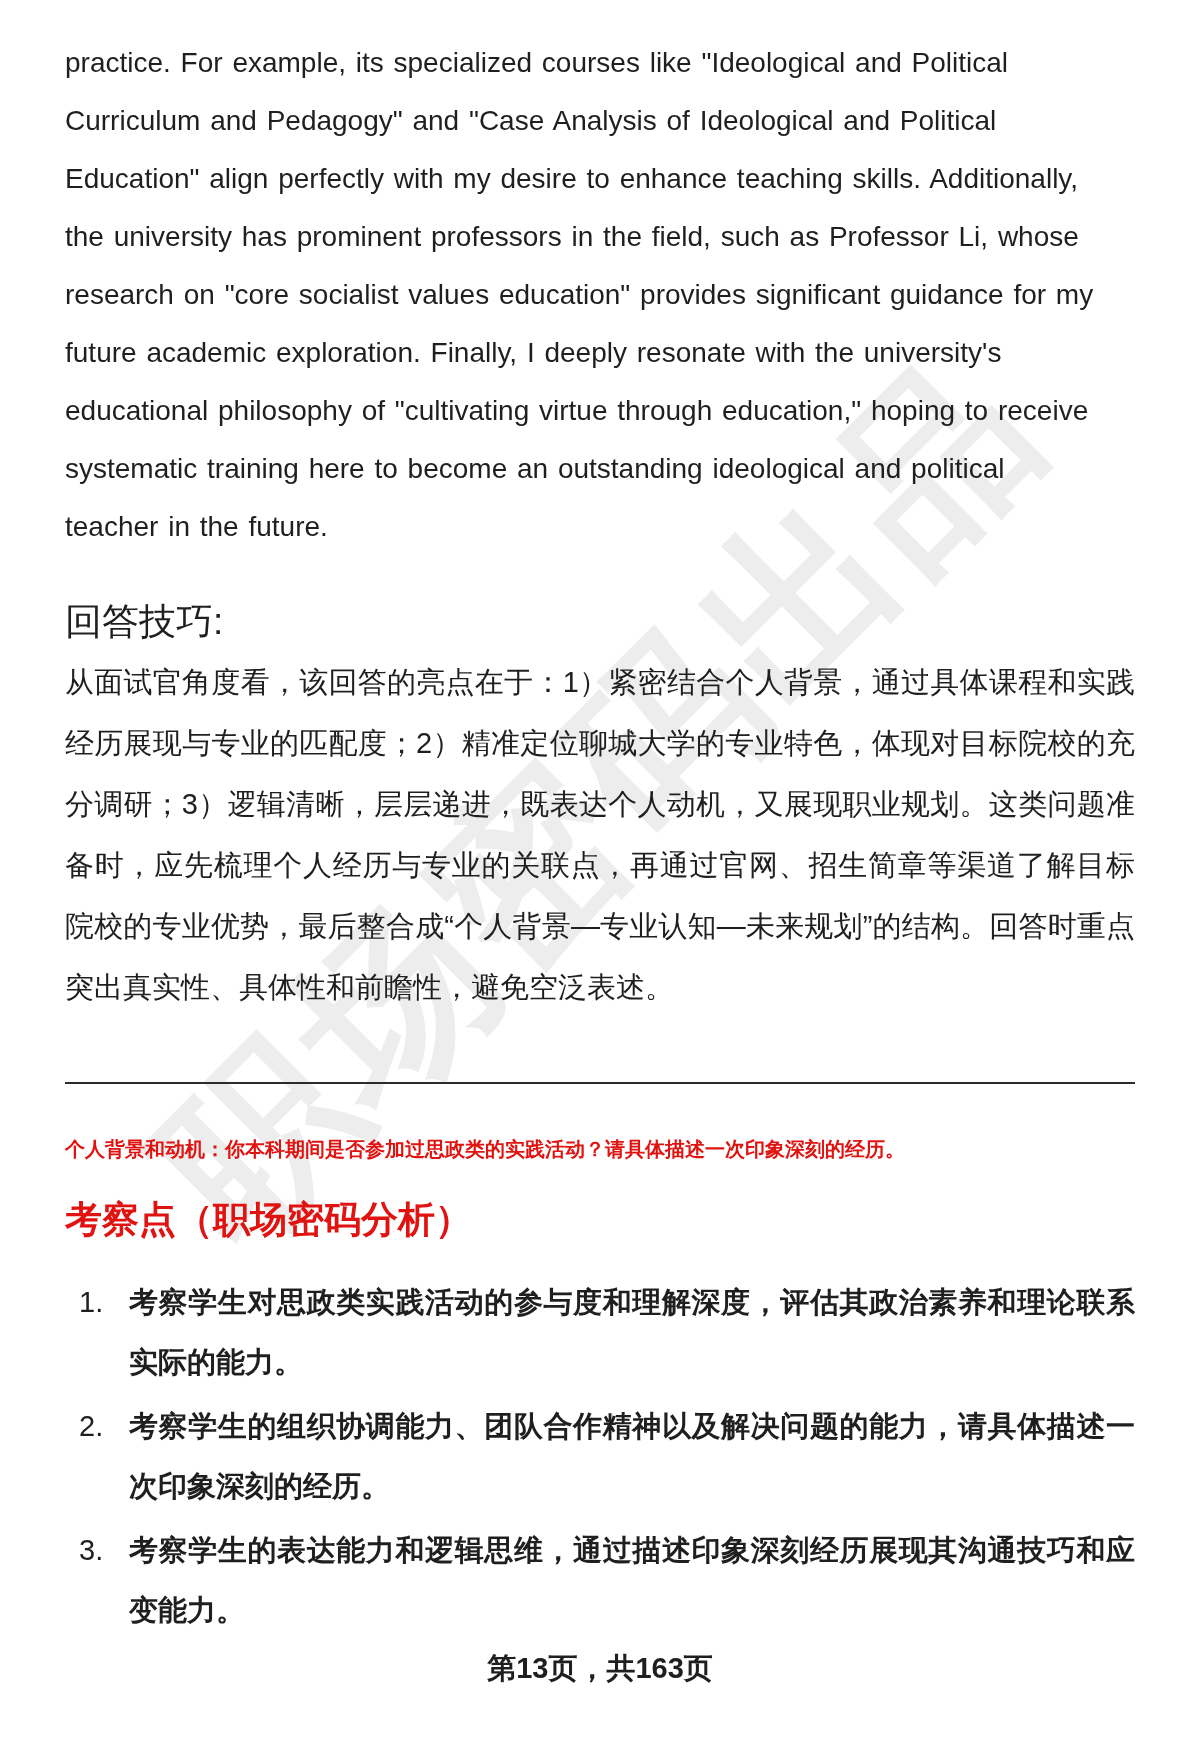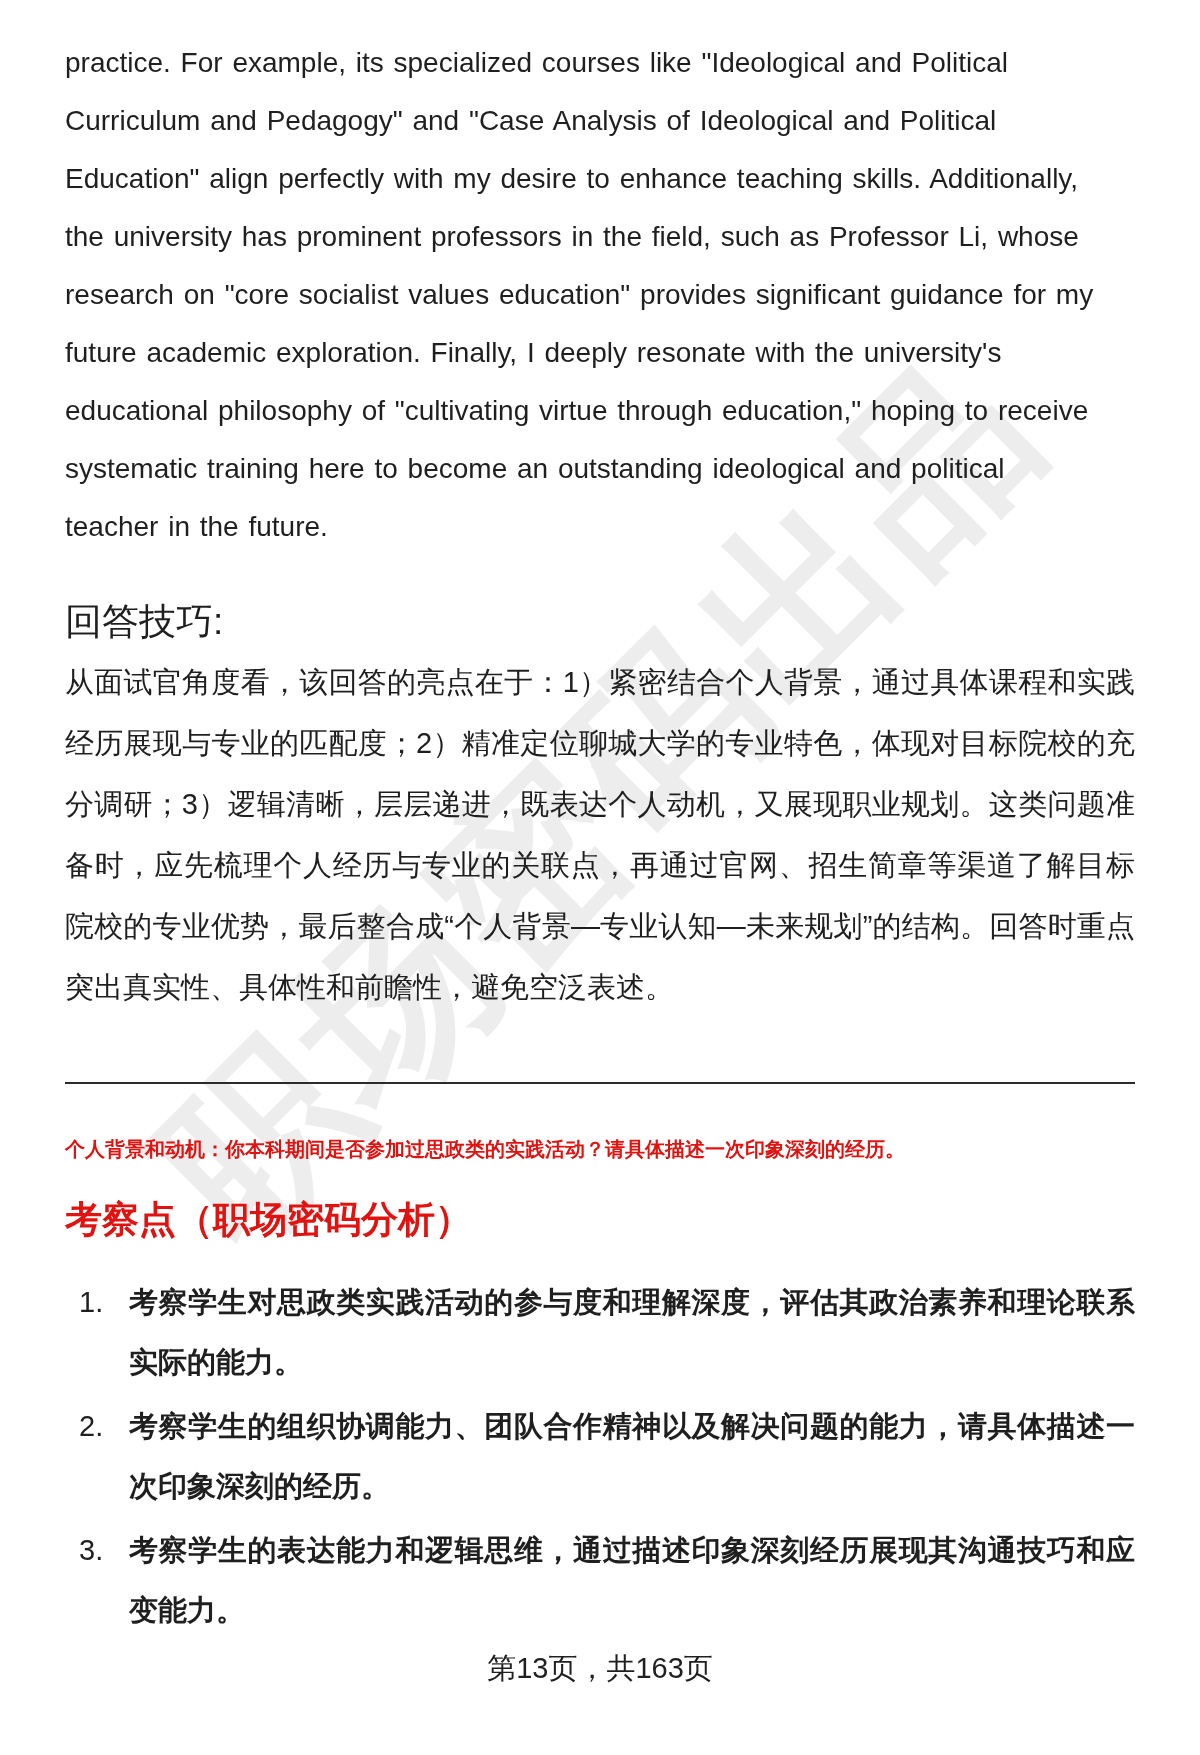--- a/index.html
+++ b/index.html
@@ -92,20 +92,21 @@
     font-size: 29px;
     line-height: 60px;
     text-align: justify;
     font-weight: bold;
   }
   .page-footer {
     margin-top: 8px;
     text-align: center;
     font-size: 29px;
     line-height: 40px;
+    font-weight: bold;
   }
 </style>
 </head>
 <body>
 
 <div class="page">
 
   <div class="watermark">职场密码出品</div>
 
   <div class="content">

